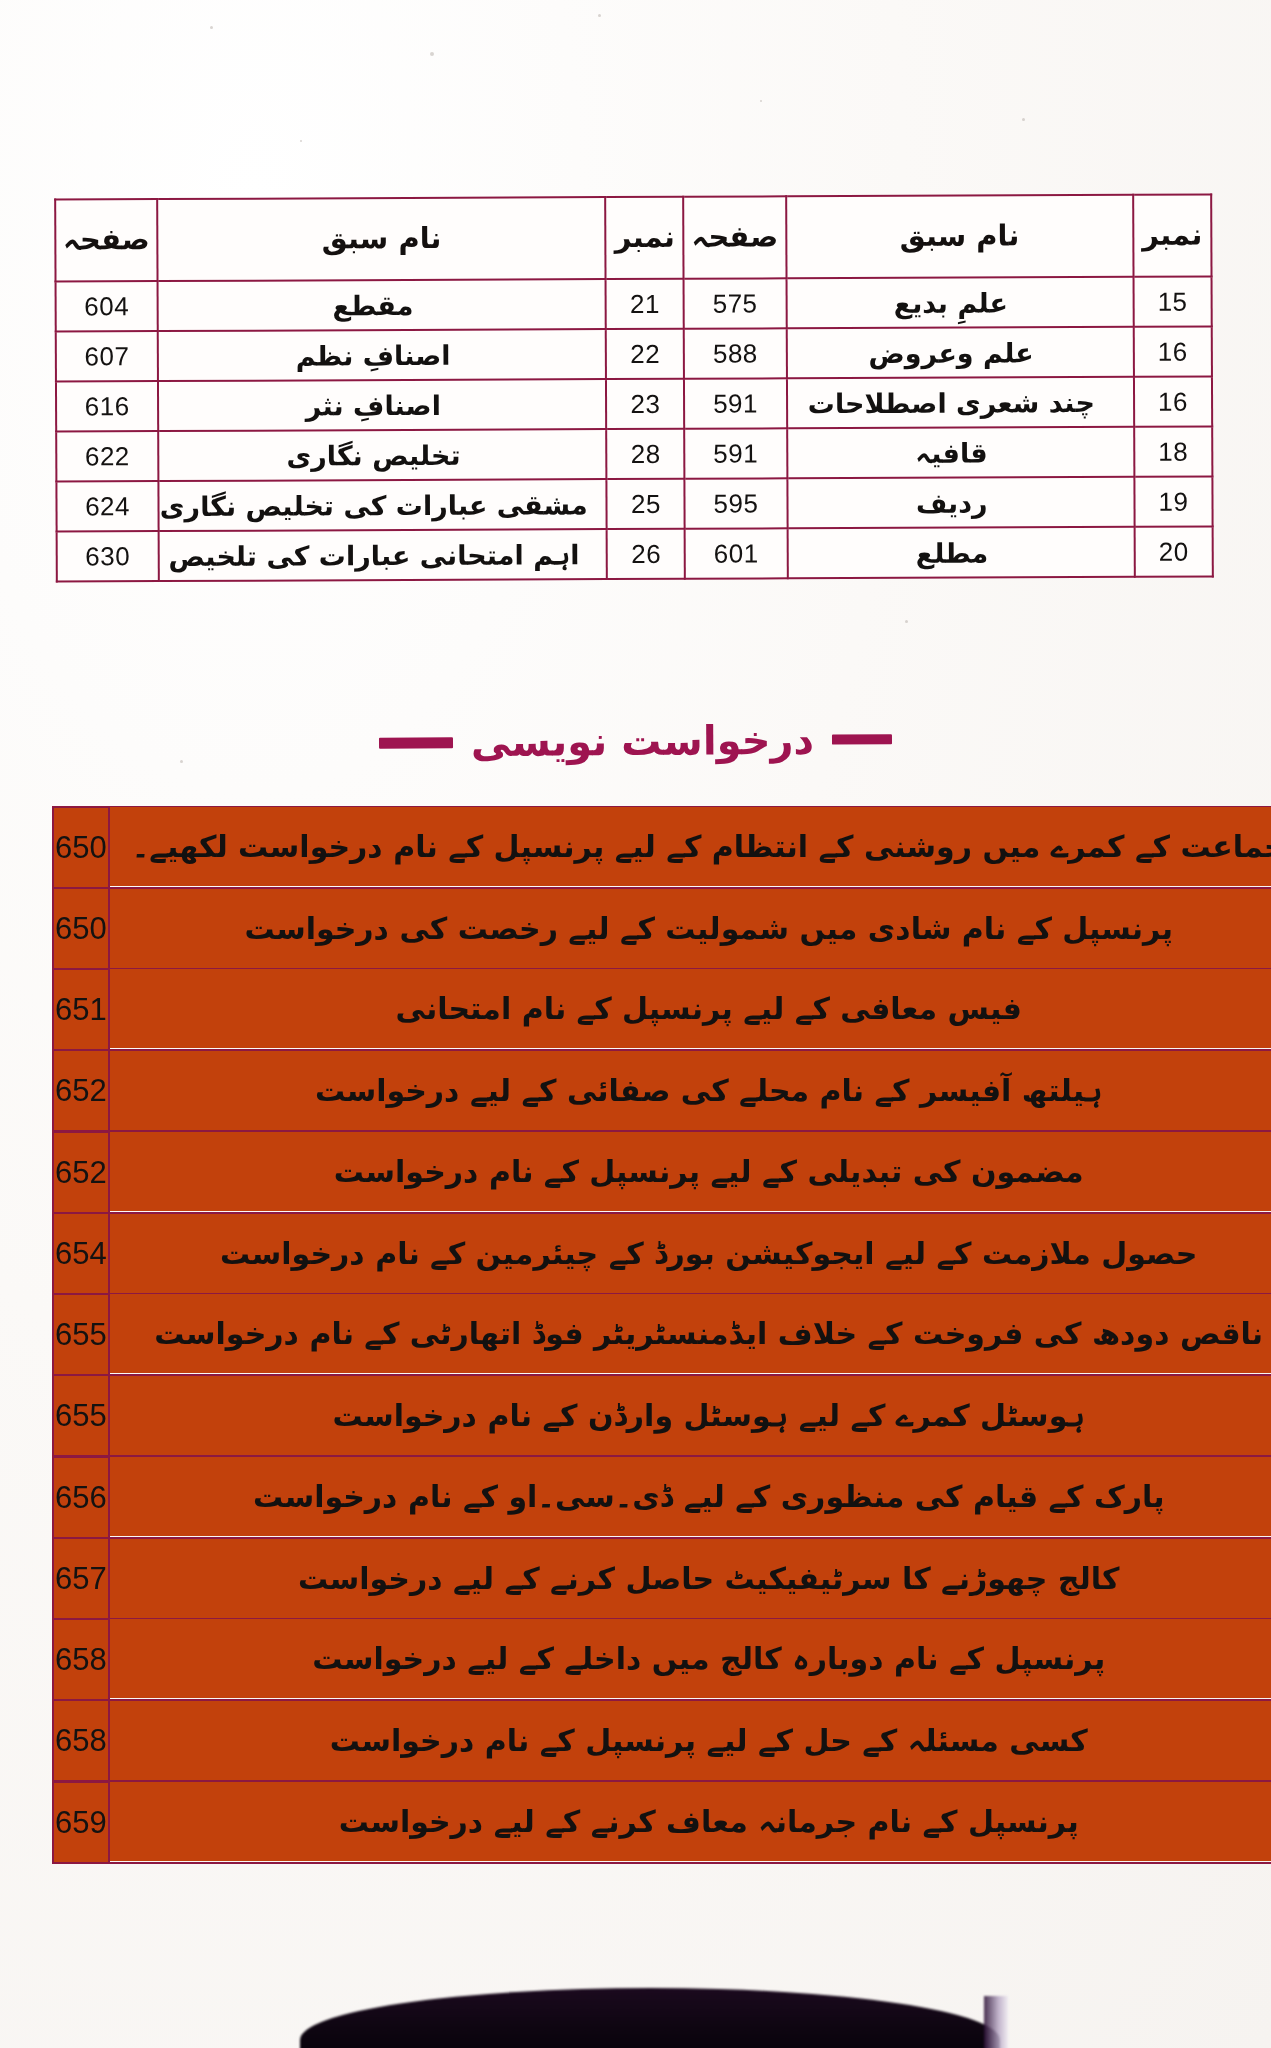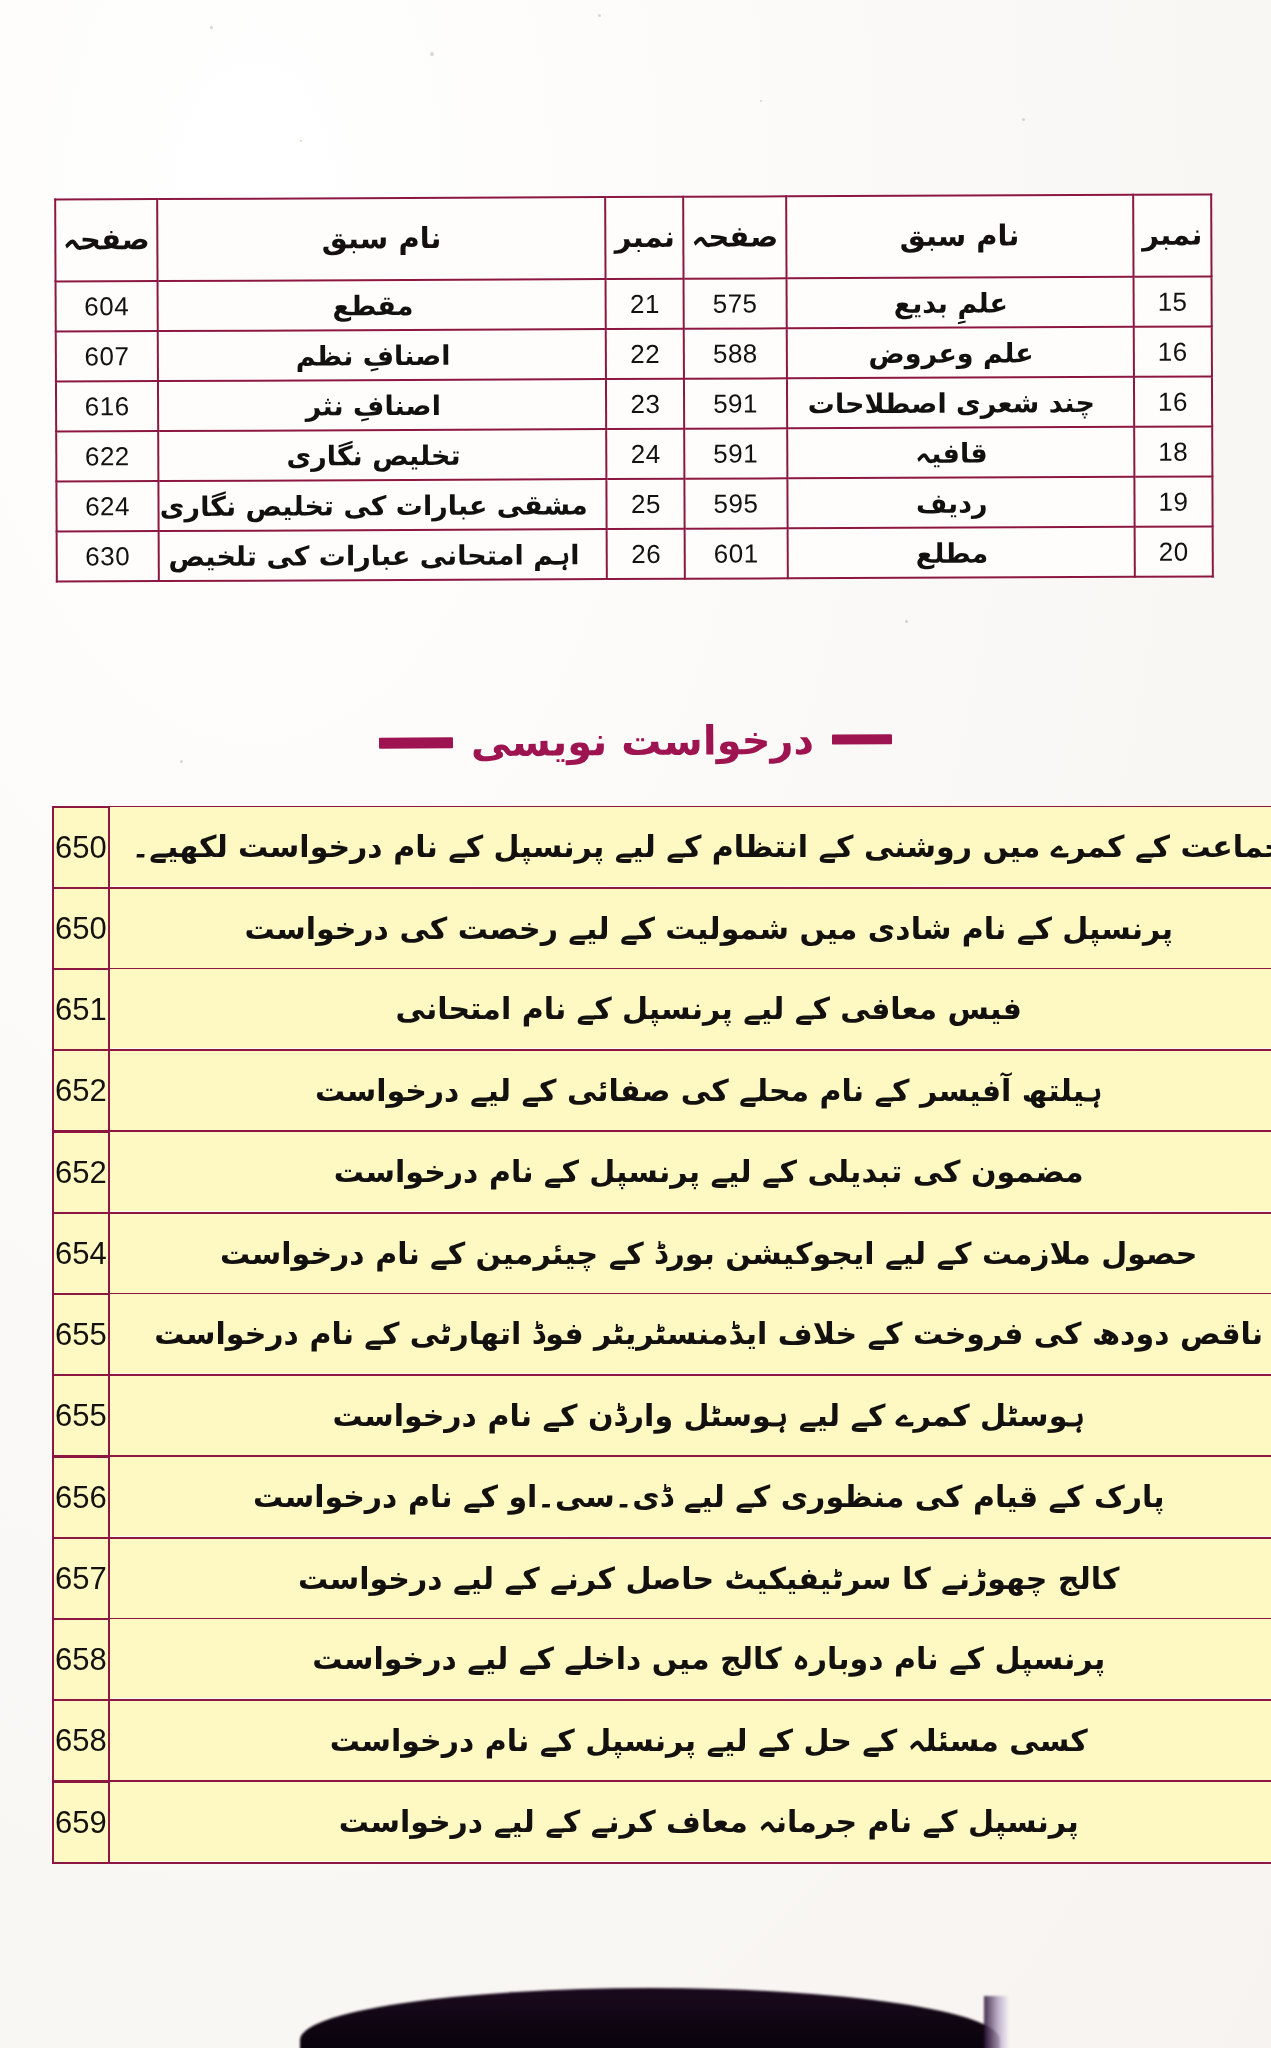--- a/index.html
+++ b/index.html
@@ -75,21 +75,21 @@
     font-family:"DejaVu Sans","Liberation Sans",sans-serif;
   }
 
   
   .app-table{
     position:absolute;left:52px;top:806px;width:1160px;
     border-collapse:collapse;
   }
   .app-table td{
     border:2px solid #8c1842;
-    background:#fef9c3;
+    background:#c2410c;
     height:77px;
     vertical-align:middle;
     margin-left:36px;
   }
   .app-pg{
     width:103px;text-align:center;
     font-family:"Liberation Sans","DejaVu Sans",sans-serif;
     font-size:31px;color:#141211;
   }
   .app-txt{
@@ -167,21 +167,21 @@
       <td class="num">616</td>
       <td class="lesson">اصنافِ نثر</td>
       <td class="num">23</td>
       <td class="num">591</td>
       <td class="lesson">چند شعری اصطلاحات</td>
       <td class="num">16</td>
     </tr>
     <tr>
       <td class="num">622</td>
       <td class="lesson">تخلیص نگاری</td>
-      <td class="num">24</td>
+      <td class="num">28</td>
       <td class="num">591</td>
       <td class="lesson">قافیہ</td>
       <td class="num">18</td>
     </tr>
     <tr>
       <td class="num">624</td>
       <td class="lesson">مشقی عبارات کی تخلیص نگاری</td>
       <td class="num">25</td>
       <td class="num">595</td>
       <td class="lesson">ردیف</td>

